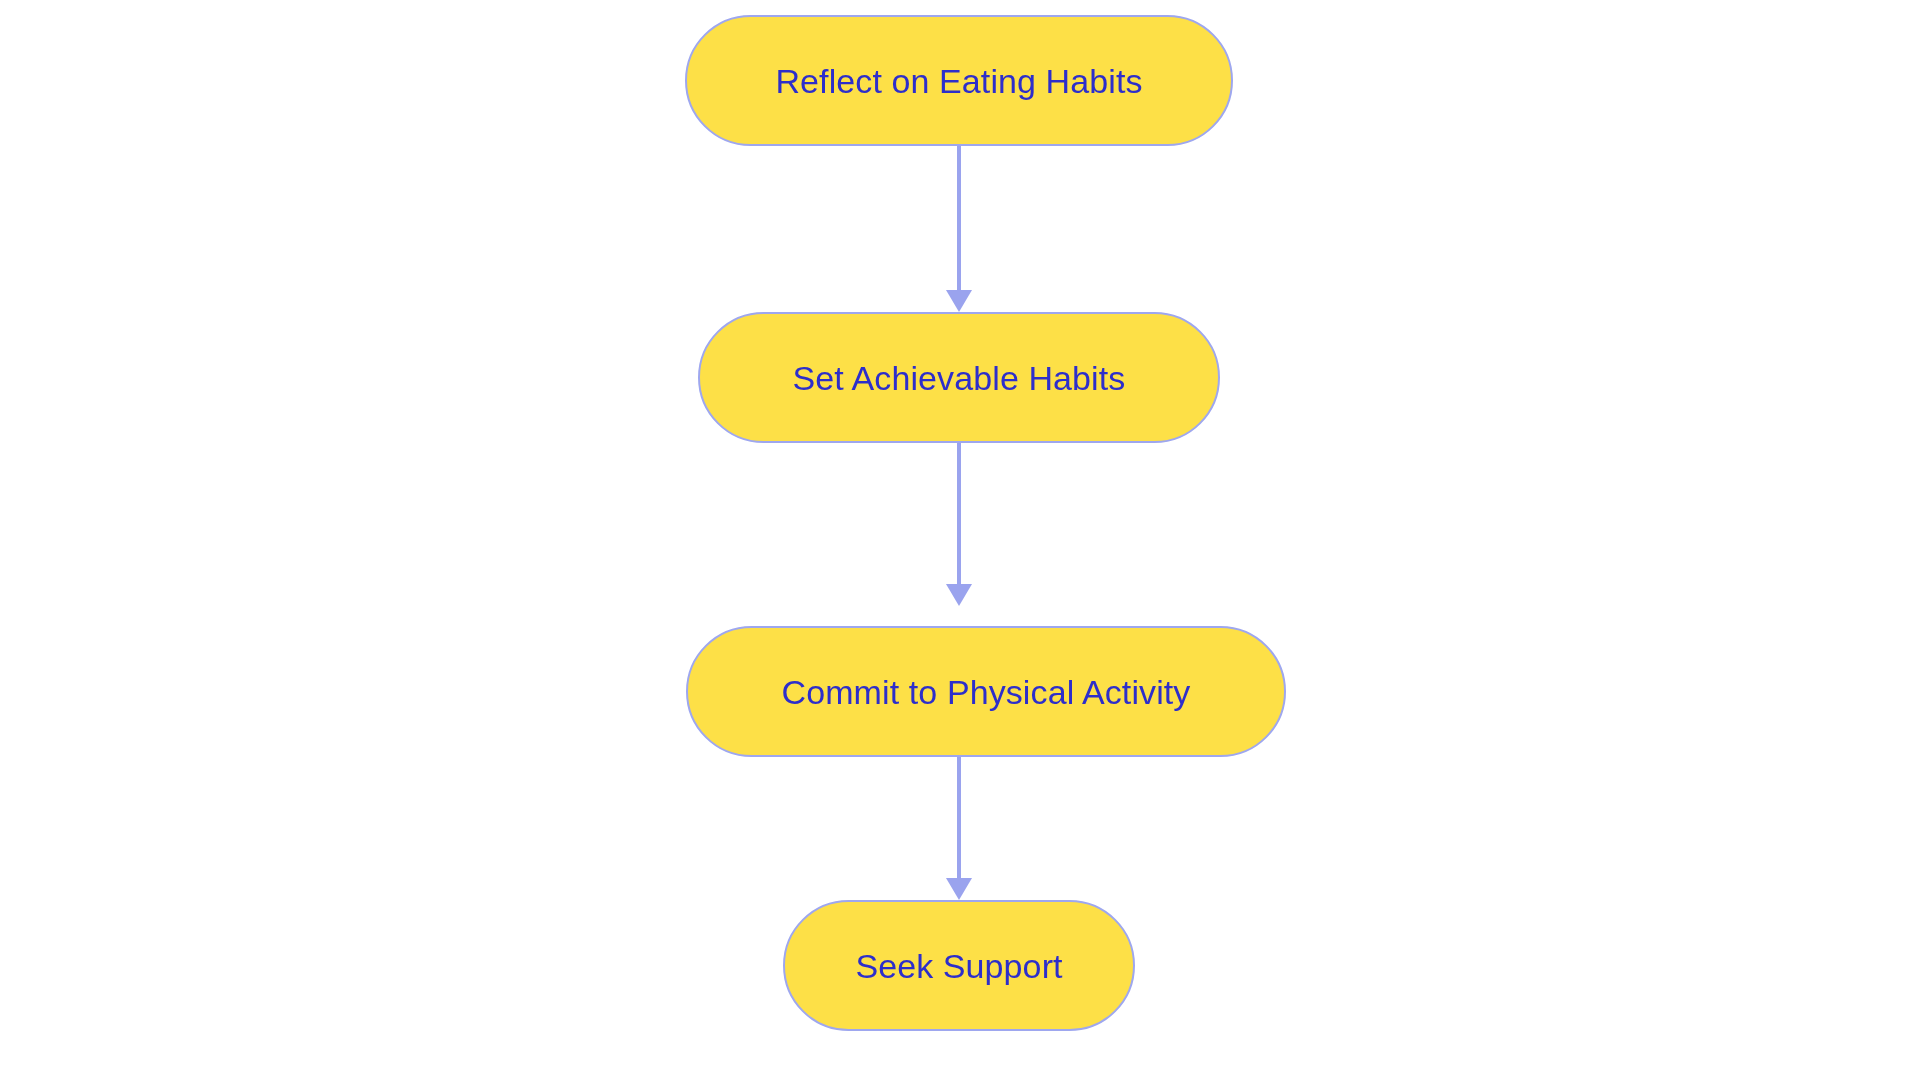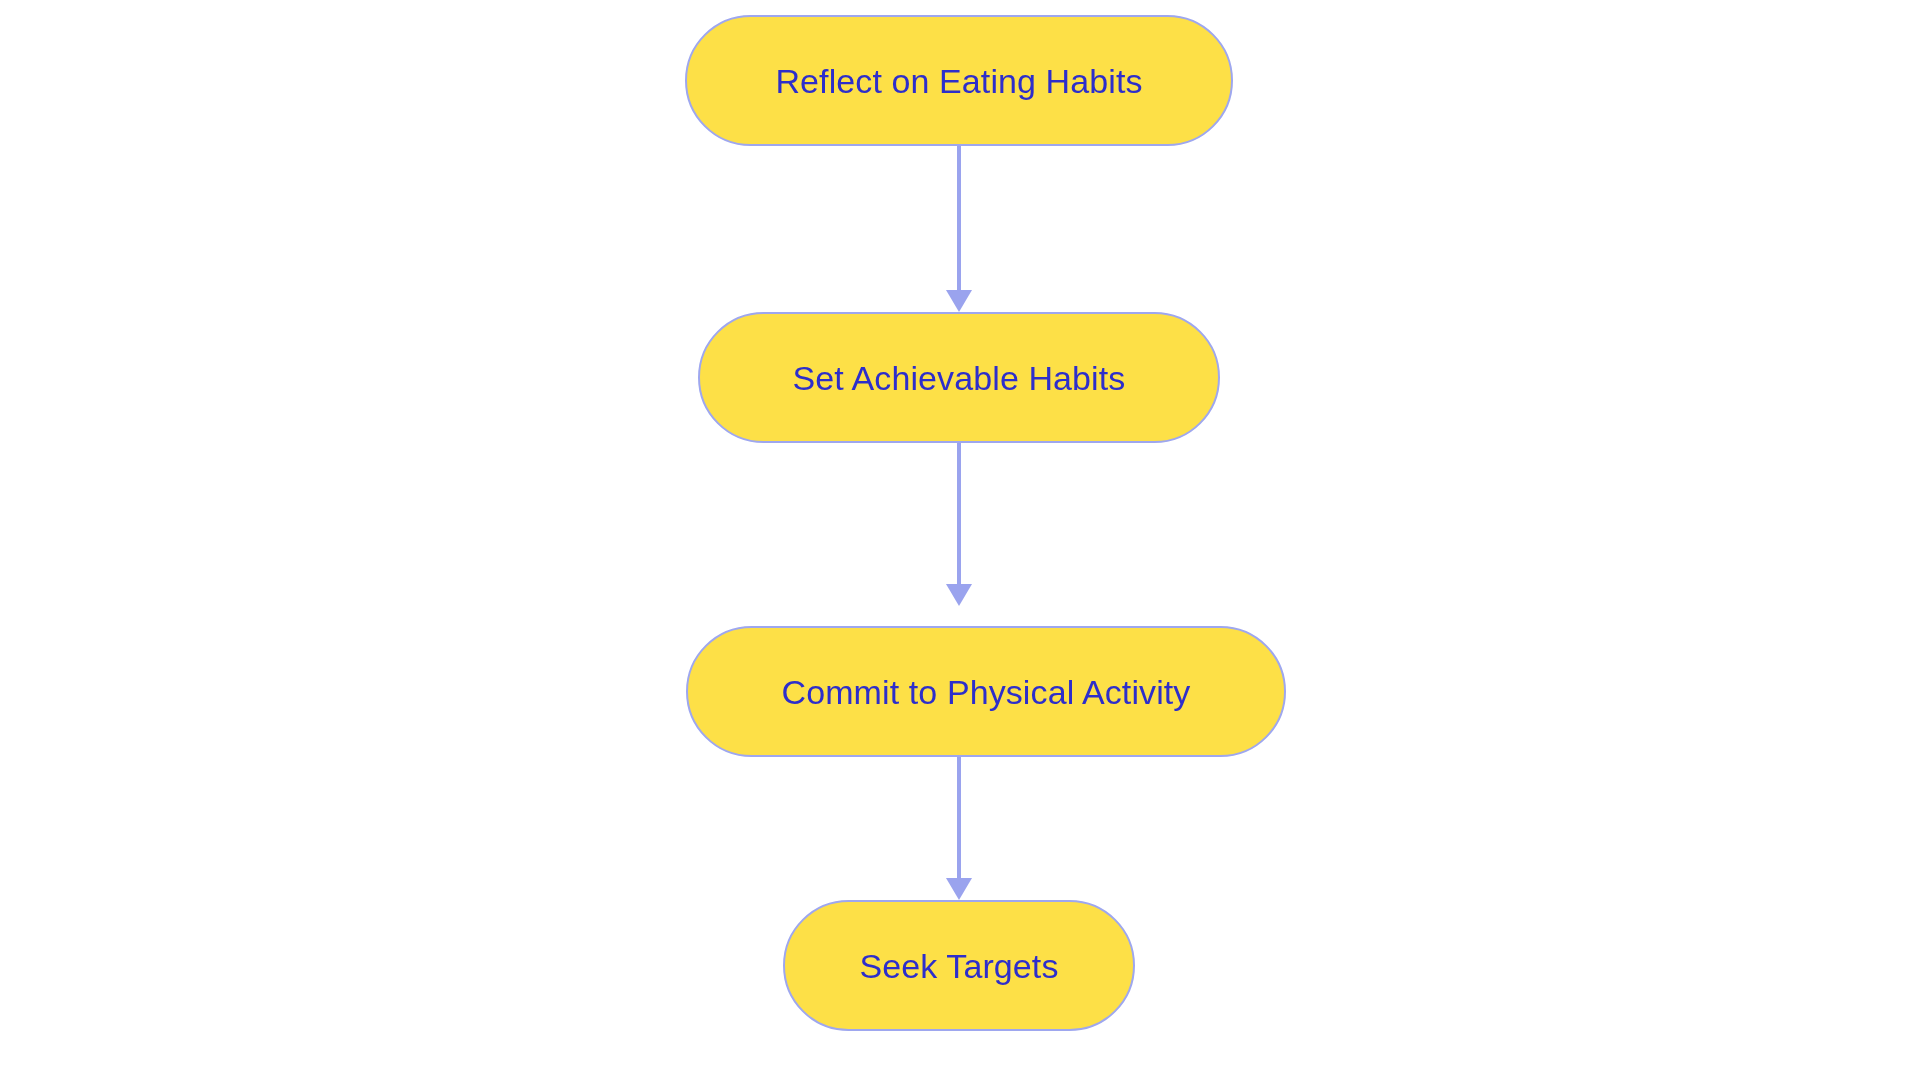--- a/index.html
+++ b/index.html
@@ -97,16 +97,16 @@
 
   <div class="node" style="left:959px; top:312px; width:522px; height:131px;">
     <span class="node-label">Set Achievable Habits</span>
   </div>
 
   <div class="node" style="left:986px; top:606px; width:600px; height:131px;margin-top:20px;">
     <span class="node-label">Commit to Physical Activity</span>
   </div>
 
   <div class="node" style="left:959px; top:900px; width:352px; height:131px;">
-    <span class="node-label">Seek Targets</span>
+    <span class="node-label">Seek Support</span>
   </div>
 
 </div>
 
 </body></html>

